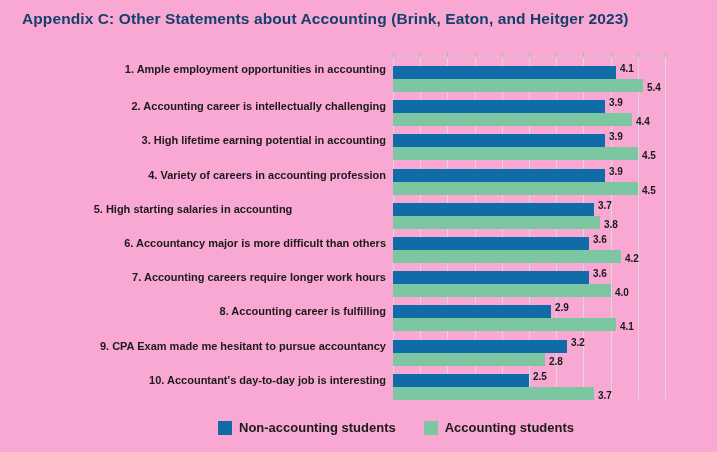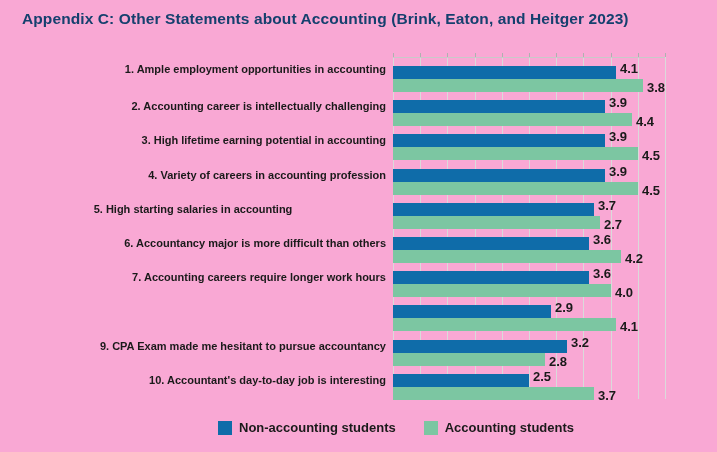--- a/index.html
+++ b/index.html
@@ -43,21 +43,21 @@
     font-weight:bold;
     line-height:14px;
     white-space:nowrap;
   }
   .bar{
     position:absolute;
     height:13px;
   }
   .value-label{
     position:absolute;
-    font-size:13px;
+    font-size:10px;
     font-weight:bold;
     line-height:12px;
     white-space:nowrap;
   }
   #legend{
     position:absolute;
     left:218px;top:420px;
     display:flex;
     align-items:center;
     gap:28px;
@@ -116,51 +116,52 @@
     </div>
     <div class="legend-item">
       <span class="legend-swatch" id="swatch-1" style="background: rgb(124, 198, 162);"></span>
       <span class="legend-label">Accounting students</span>
     </div>
   </div>
 <div class="category-label" style="top: 62px;">1. Ample employment opportunities in accounting</div>
     <div class="bar" style="left: 393px; top: 66px; width: 223px; background: rgb(15, 108, 169);"></div>
     <div class="value-label" style="left: 620px; top: 63px;">4.1</div>
     <div class="bar" style="left: 393px; top: 79px; width: 250px; background: rgb(124, 198, 162);"></div>
-    <div class="value-label" style="left: 647px; top: 82px;">3.8</div>
+    <div class="value-label" style="left: 647px; top: 82px;">5.4</div>
     <div class="category-label" style="top: 99.2px;">2. Accounting career is intellectually challenging</div>
     <div class="bar" style="left: 393px; top: 100.2px; width: 212px; background: rgb(15, 108, 169);"></div>
     <div class="value-label" style="left: 609px; top: 97.2px;">3.9</div>
     <div class="bar" style="left: 393px; top: 113.2px; width: 239px; background: rgb(124, 198, 162);"></div>
     <div class="value-label" style="left: 636px; top: 116.2px;">4.4</div>
     <div class="category-label" style="top: 133.4px;">3. High lifetime earning potential in accounting</div>
     <div class="bar" style="left: 393px; top: 134.4px; width: 212px; background: rgb(15, 108, 169);"></div>
     <div class="value-label" style="left: 609px; top: 131.4px;">3.9</div>
     <div class="bar" style="left: 393px; top: 147.4px; width: 245px; background: rgb(124, 198, 162);"></div>
     <div class="value-label" style="left: 642px; top: 150.4px;">4.5</div>
     <div class="category-label" style="top: 167.6px;">4. Variety of careers in accounting profession</div>
     <div class="bar" style="left: 393px; top: 168.6px; width: 212px; background: rgb(15, 108, 169);"></div>
     <div class="value-label" style="left: 609px; top: 165.6px;">3.9</div>
     <div class="bar" style="left: 393px; top: 181.6px; width: 245px; background: rgb(124, 198, 162);"></div>
     <div class="value-label" style="left: 642px; top: 184.6px;">4.5</div>
     <div class="category-label" style="top: 201.8px; text-align: center;">5. High starting salaries in accounting</div>
     <div class="bar" style="left: 393px; top: 202.8px; width: 201px; background: rgb(15, 108, 169);"></div>
     <div class="value-label" style="left: 598px; top: 199.8px;">3.7</div>
     <div class="bar" style="left: 393px; top: 215.8px; width: 207px; background: rgb(124, 198, 162);"></div>
-    <div class="value-label" style="left: 604px; top: 218.8px;">2.7</div>
+    <div class="value-label" style="left: 604px; top: 218.8px;">3.8</div>
     <div class="category-label" style="top: 236px;">6. Accountancy major is more difficult than others</div>
     <div class="bar" style="left: 393px; top: 237px; width: 196px; background: rgb(15, 108, 169);"></div>
     <div class="value-label" style="left: 593px; top: 234px;">3.6</div>
     <div class="bar" style="left: 393px; top: 250px; width: 228px; background: rgb(124, 198, 162);"></div>
     <div class="value-label" style="left: 625px; top: 253px;">4.2</div>
     <div class="category-label" style="top: 270.2px;">7. Accounting careers require longer work hours</div>
     <div class="bar" style="left: 393px; top: 271.2px; width: 196px; background: rgb(15, 108, 169);"></div>
     <div class="value-label" style="left: 593px; top: 268.2px;">3.6</div>
     <div class="bar" style="left: 393px; top: 284.2px; width: 218px; background: rgb(124, 198, 162);"></div>
     <div class="value-label" style="left: 615px; top: 287.2px;">4.0</div>
+    <div class="category-label" style="top: 304.4px;">8. Accounting career is fulfilling</div>
     <div class="bar" style="left: 393px; top: 305.4px; width: 158px; background: rgb(15, 108, 169);"></div>
     <div class="value-label" style="left: 555px; top: 302.4px;">2.9</div>
     <div class="bar" style="left: 393px; top: 318.4px; width: 223px; background: rgb(124, 198, 162);"></div>
     <div class="value-label" style="left: 620px; top: 321.4px;">4.1</div>
     <div class="category-label" style="top: 338.6px;">9. CPA Exam made me hesitant to pursue accountancy</div>
     <div class="bar" style="left: 393px; top: 339.6px; width: 174px; background: rgb(15, 108, 169);"></div>
     <div class="value-label" style="left: 571px; top: 336.6px;">3.2</div>
     <div class="bar" style="left: 393px; top: 352.6px; width: 152px; background: rgb(124, 198, 162);"></div>
     <div class="value-label" style="left: 549px; top: 355.6px;">2.8</div>
     <div class="category-label" style="top: 372.8px;">10. Accountant's day-to-day job is interesting</div>

